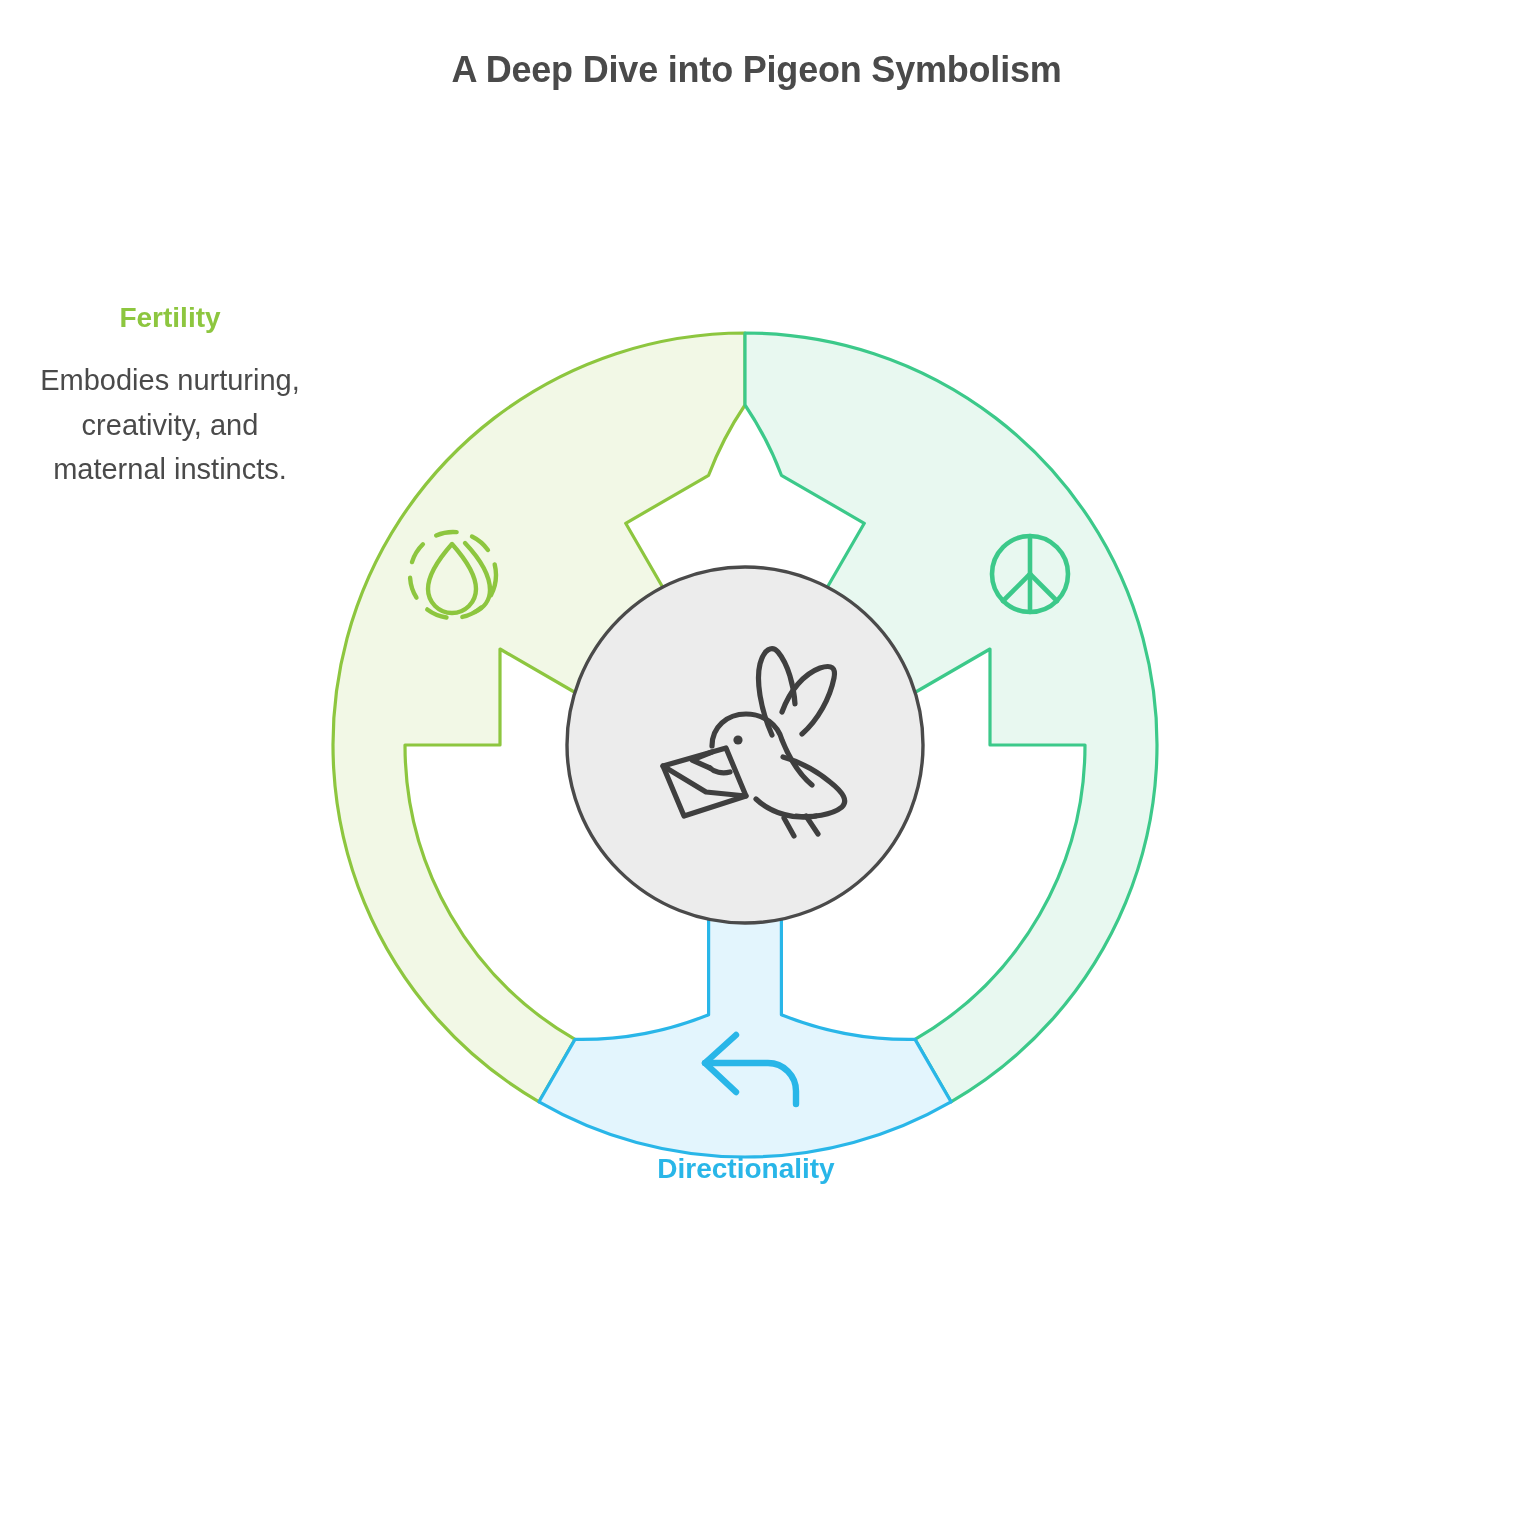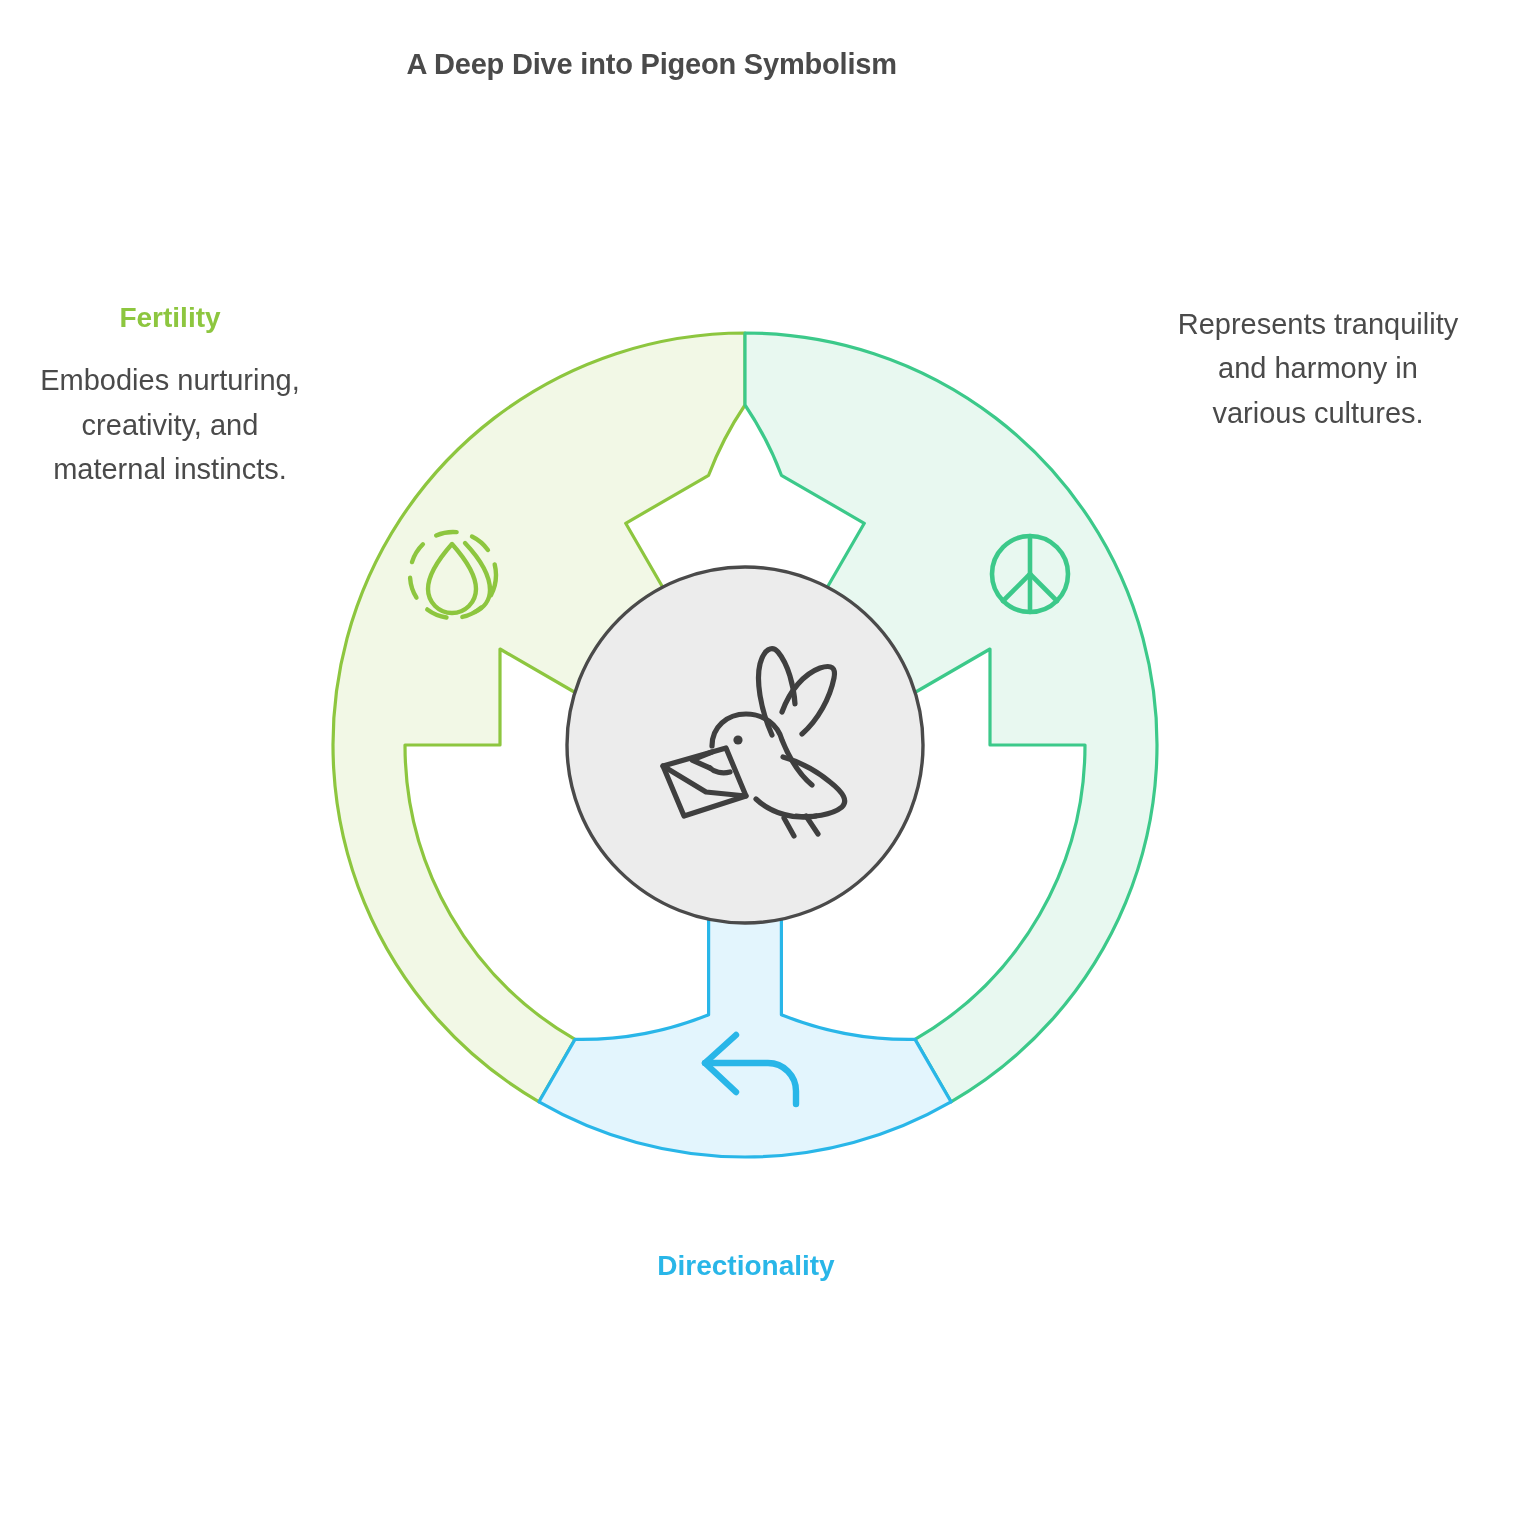--- a/index.html
+++ b/index.html
@@ -14,21 +14,22 @@
     font-family: "Liberation Sans", sans-serif;
     overflow: hidden;
   }
 
   #page-title {
     position: absolute;
     top: 44px;
     left: 50%;
     transform: translateX(-50%);
     width: 700px;
-    font-size: 29px;
+    text-align: center;
+    font-size: 36px;
     font-weight: bold;
     line-height: 1.42;
     color: #4a4a4a;
     letter-spacing: -0.2px;
   }
 
   #diagram {
     position: absolute;
     left: 0;
     top: 0;
@@ -58,21 +59,21 @@
     top: 300px;
     width: 268px;
   }
   #label-peace {
     left: 1173px;
     top: 300px;
     width: 290px;
   }
   #label-directionality {
     left: 565px;
-    top: 1248px;
+    top: 1151px;
     width: 362px;
     text-align: center;
   }
 </style>
 </head>
 <body>
 
 <div id="page-title">A Deep Dive into Pigeon Symbolism</div>
 
 <svg id="diagram" viewBox="0 0 1513 1536">
@@ -182,18 +183,17 @@
     </g>
   </g>
 </svg>
 
 <div class="label-block" id="label-fertility">
   <div class="label-title" style="color:#8DC63F">Fertility</div>
   <div class="label-desc">Embodies nurturing, creativity, and maternal instincts.</div>
 </div>
 
 <div class="label-block" id="label-peace">
-  <div class="label-desc">Represents tranquility and harmony in various cultures.</div>
 </div>
 
 <div class="label-block" id="label-directionality">
   <div class="label-title" style="color:#29B6E8">Directionality</div>
 </div>
 
 </body></html>

